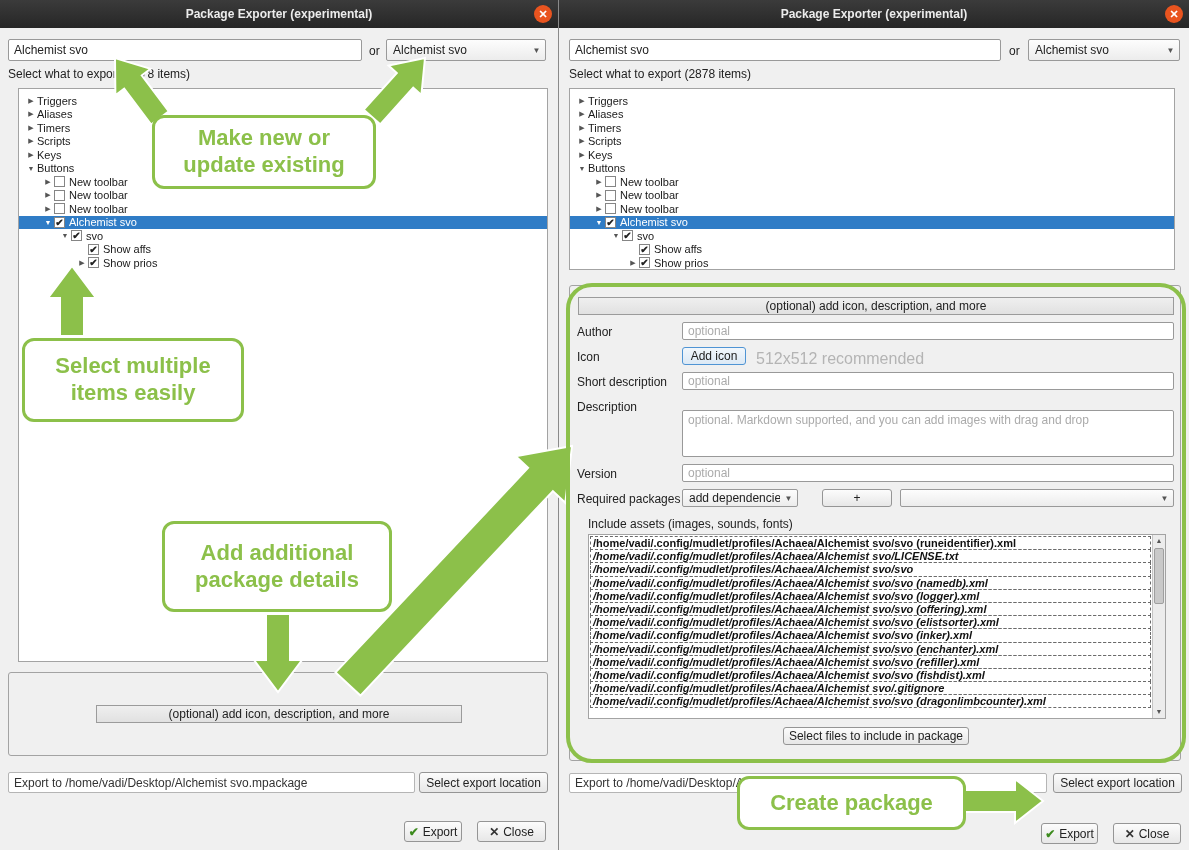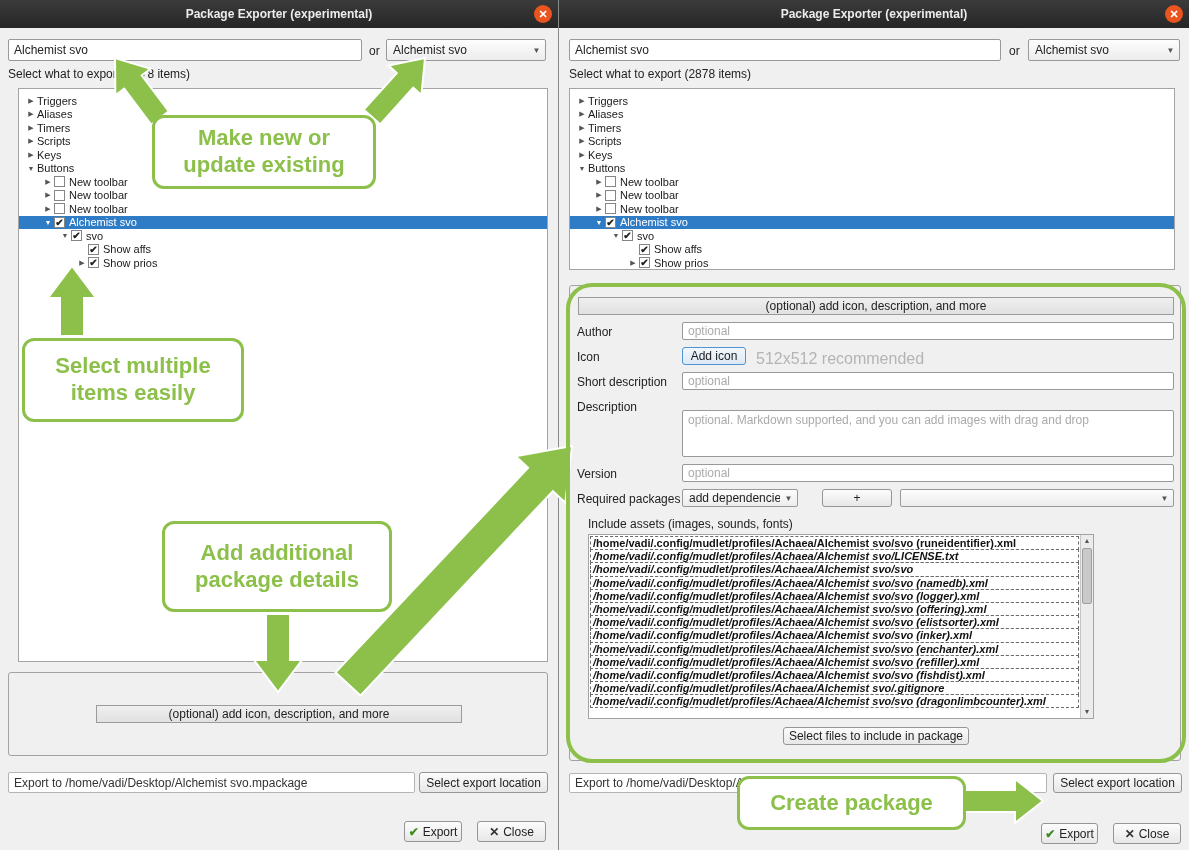--- a/index.html
+++ b/index.html
@@ -291,21 +291,21 @@
       <span class="dd-arrow">▼</span>
     </div>
     <div class="btn" style="position:absolute;left:252px;top:203px;width:70px;height:18px;">+</div>
     <div class="dropdown" style="position:absolute;left:330px;top:203px;width:274px;height:18px;">
       <span class="dd-label"></span>
       <span class="dd-arrow">▼</span>
     </div>
 
     <span class="field-label" style="position:absolute;left:18px;top:231px;">Include assets (images, sounds, fonts)</span>
 
-    <div class="assets-list" style="left:18px;top:248px;width:506px;height:185px;">
+    <div class="assets-list" style="left:18px;top:248px;width:578px;height:185px;">
       <div class="assets-items">
           <div class="asset-row">/home/vadi/.config/mudlet/profiles/Achaea/Alchemist svo/svo (runeidentifier).xml</div>
           <div class="asset-row">/home/vadi/.config/mudlet/profiles/Achaea/Alchemist svo/LICENSE.txt</div>
           <div class="asset-row">/home/vadi/.config/mudlet/profiles/Achaea/Alchemist svo/svo</div>
           <div class="asset-row">/home/vadi/.config/mudlet/profiles/Achaea/Alchemist svo/svo (namedb).xml</div>
           <div class="asset-row">/home/vadi/.config/mudlet/profiles/Achaea/Alchemist svo/svo (logger).xml</div>
           <div class="asset-row">/home/vadi/.config/mudlet/profiles/Achaea/Alchemist svo/svo (offering).xml</div>
           <div class="asset-row">/home/vadi/.config/mudlet/profiles/Achaea/Alchemist svo/svo (elistsorter).xml</div>
           <div class="asset-row">/home/vadi/.config/mudlet/profiles/Achaea/Alchemist svo/svo (inker).xml</div>
           <div class="asset-row">/home/vadi/.config/mudlet/profiles/Achaea/Alchemist svo/svo (enchanter).xml</div>

